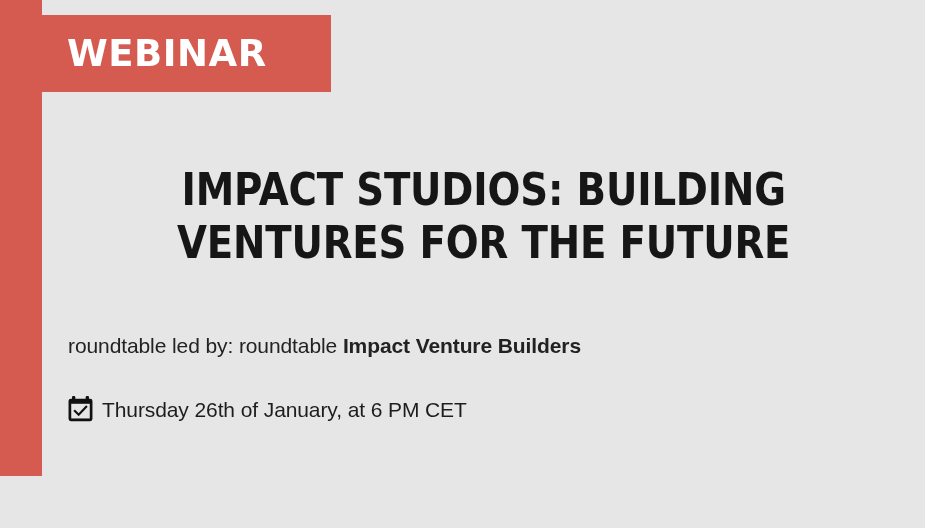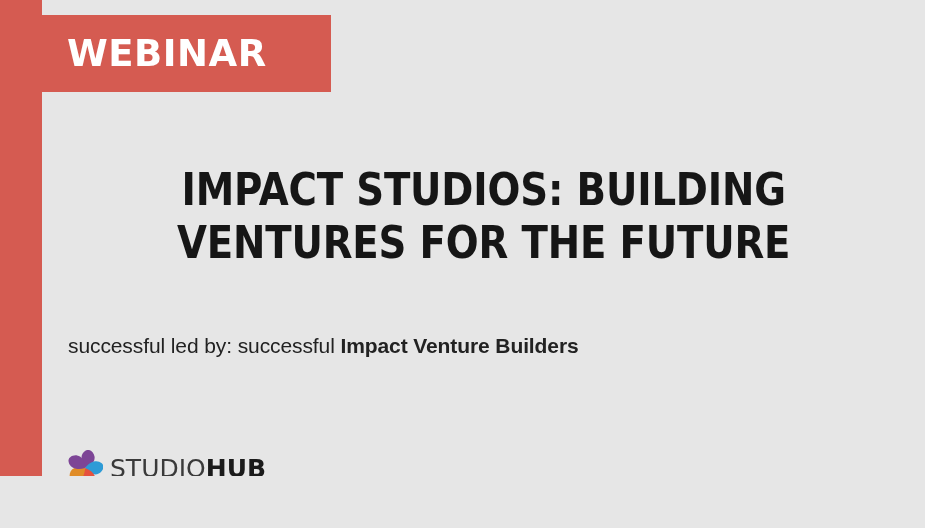--- a/index.html
+++ b/index.html
@@ -162,35 +162,31 @@
   </div>
 
   <div id="content">
 
     <div id="title-block">
       <h1 id="poster-title">IMPACT STUDIOS: BUILDING
 VENTURES FOR THE FUTURE</h1>
     </div>
 
     <div id="subtitle-row">
-      <span id="subtitle-lead">successful led by: successful </span><span id="subtitle-strong">Impact Venture Builders</span>
+      <span id="subtitle-lead">roundtable led by: roundtable </span><span id="subtitle-strong">Impact Venture Builders</span>
     </div>
 
-
-    <div id="logo-row">
+    <div id="date-row">
       <span>
-        <svg id="logo-mark" viewBox="0 0 100 100" xmlns="http://www.w3.org/2000/svg" aria-hidden="true">
-          <g>
-            <path d="M50 50 C50 28 62 10 80 12 C92 13 96 28 90 40 C84 52 68 56 50 50 Z" fill="#7d4596" transform="rotate(-36 50 50)"></path>
-            <path d="M50 50 C50 28 62 10 80 12 C92 13 96 28 90 40 C84 52 68 56 50 50 Z" fill="#2e9bd6" transform="rotate(36 50 50)"></path>
-            <path d="M50 50 C50 28 62 10 80 12 C92 13 96 28 90 40 C84 52 68 56 50 50 Z" fill="#e5513e" transform="rotate(108 50 50)"></path>
-            <path d="M50 50 C50 28 62 10 80 12 C92 13 96 28 90 40 C84 52 68 56 50 50 Z" fill="#e08c27" transform="rotate(180 50 50)"></path>
-            <path d="M50 50 C50 28 62 10 80 12 C92 13 96 28 90 40 C84 52 68 56 50 50 Z" fill="#7d4596" transform="rotate(252 50 50)"></path>
-          </g>
+        <svg id="calendar-icon" viewBox="0 0 28 28" xmlns="http://www.w3.org/2000/svg" aria-hidden="true">
+          <rect x="5.2" y="0.6" width="3.4" height="5.2" rx="1.2" fill="#111111"></rect>
+          <rect x="19.4" y="0.6" width="3.4" height="5.2" rx="1.2" fill="#111111"></rect>
+          <rect x="1.6" y="3.4" width="24.8" height="23.2" rx="2.4" fill="#111111"></rect>
+          <rect x="4.4" y="8.6" width="19.2" height="15.2" fill="#e6e6e6"></rect>
+          <path d="M8.2 16.1 L12.1 19.9 L19.9 11.6" fill="none" stroke="#111111" stroke-width="2.2" stroke-linecap="square" stroke-linejoin="miter"></path>
         </svg>
       </span>
-      <span id="logo-wordmark">
-        <span id="logo-studio">STUDIO</span><span id="logo-hub">HUB</span>
-      </span>
+      <span id="date-text">Thursday 26th of January, at 6 PM CET</span>
     </div>
+
 
   </div>
 </div>
 
 </body></html>

